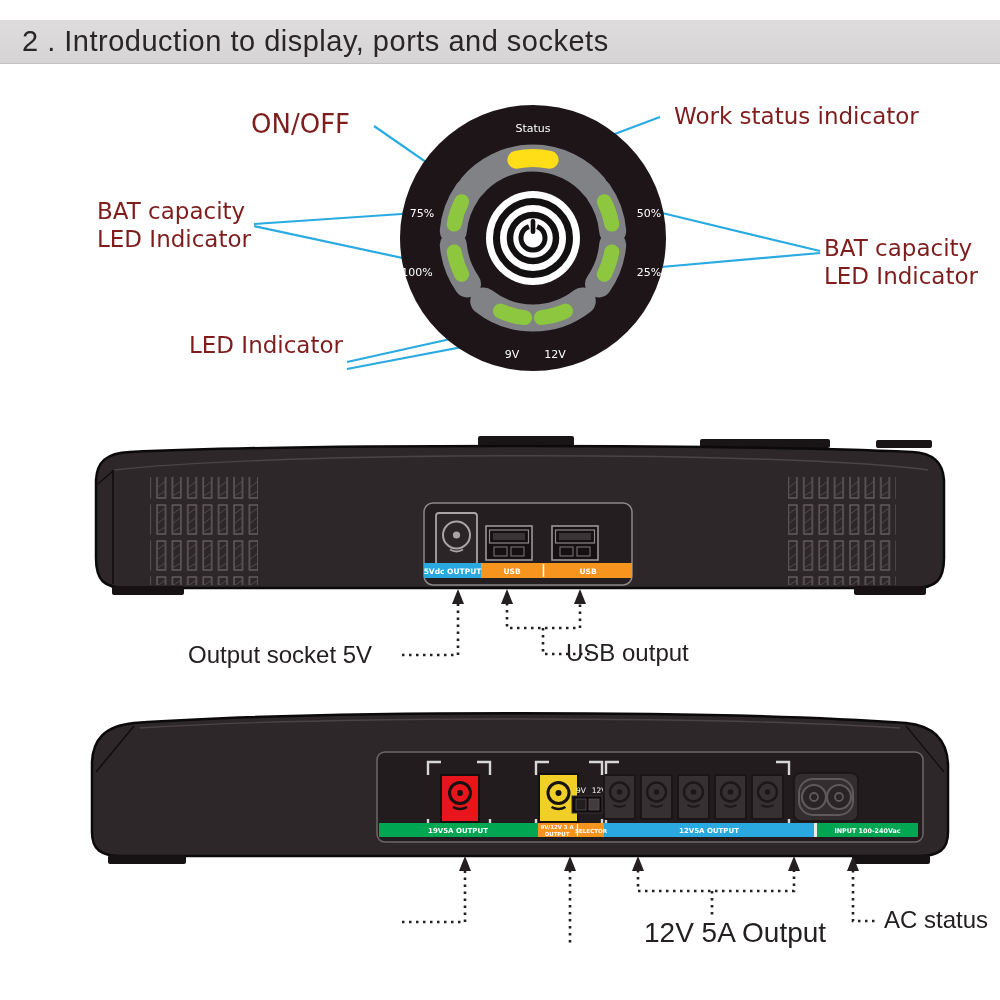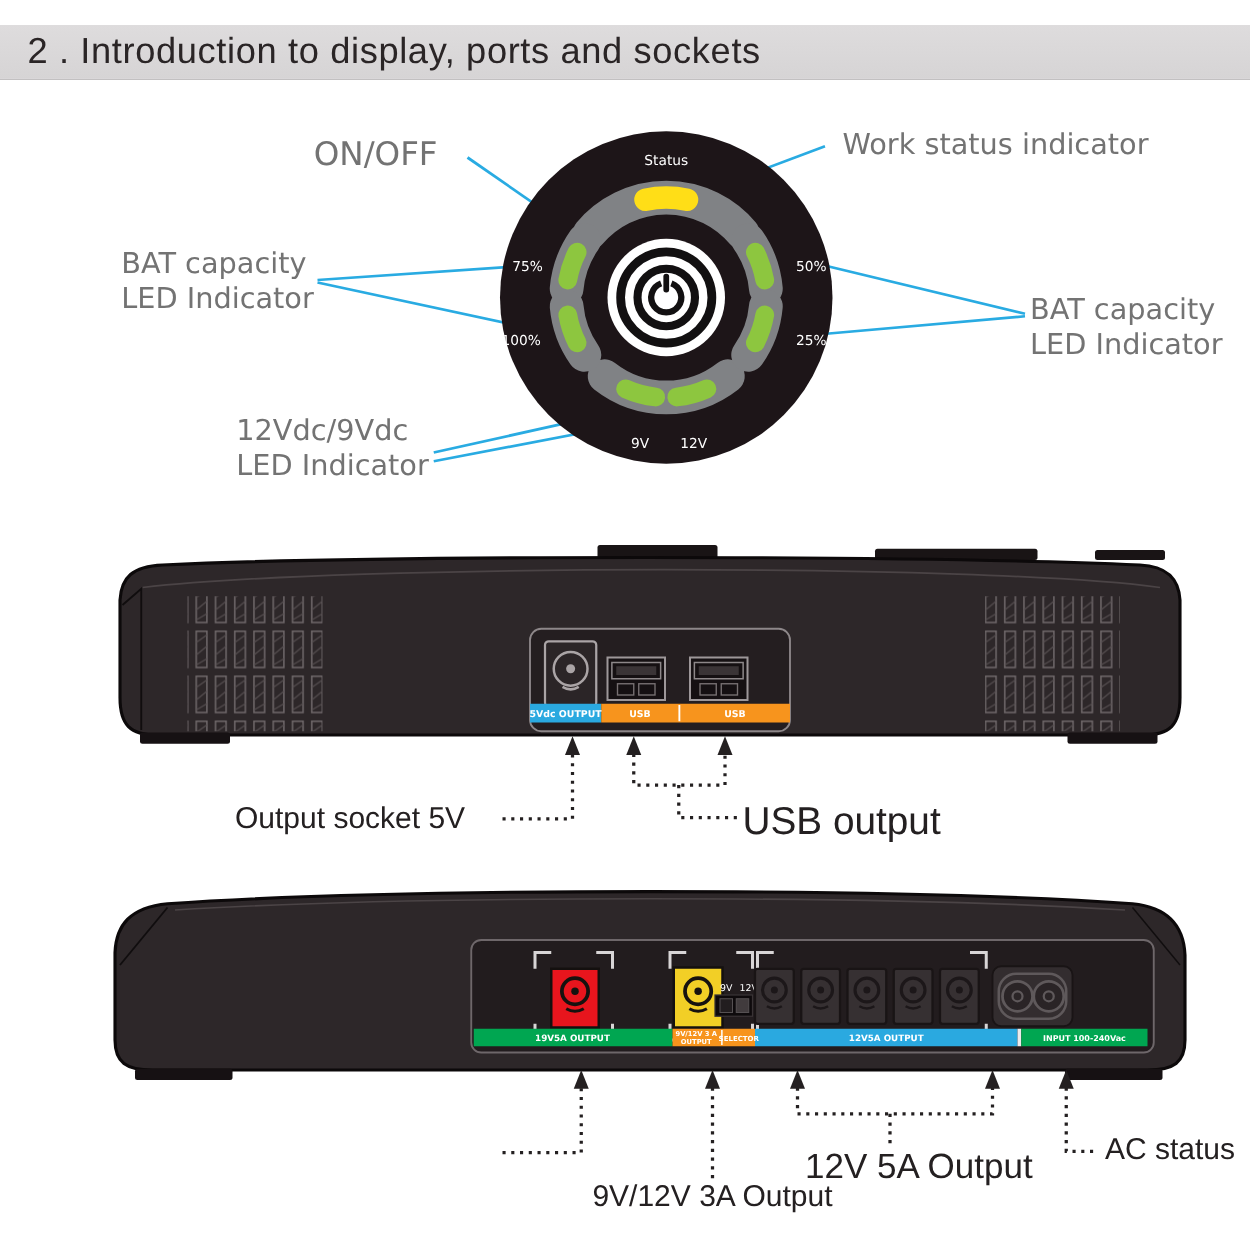--- a/index.html
+++ b/index.html
@@ -3,21 +3,21 @@
 <meta charset="utf-8">
 <style>
   html,body{margin:0;padding:0;background:#fff;}
   .page{position:relative;width:1000px;height:1000px;background:#fff;overflow:hidden;
         font-family:"DejaVu Sans",sans-serif;color:#241f21;}
   .title-bar{position:absolute;left:0;top:20px;width:1000px;height:43px;
         background:linear-gradient(#dedcdd,#d6d4d5);border-bottom:1px solid #c2c0c1;
         display:flex;align-items:center;}
   .title-bar span{font-family:"Liberation Sans",sans-serif;font-size:29px;color:#2a2526;
         padding-left:22px;letter-spacing:.5px;}
-  .co{position:absolute;font-size:23px;line-height:28px;color:#737373;white-space:nowrap;}
+  .co{position:absolute;font-size:23px;line-height:28px;color:#7f1d1d;white-space:nowrap;}
   .cond{position:absolute;font-family:"Liberation Sans",sans-serif;font-size:23px;
         color:#242021;white-space:nowrap;}
   svg{position:absolute;left:0;}
   svg text{font-family:"DejaVu Sans",sans-serif;fill:#fff;}
   .strip-t{font-weight:bold;}
 </style>
 </head>
 <body>
 
 <div class="page">
@@ -86,21 +86,20 @@
   <div class="co" style="left:662px;top:102px;margin-left:12px;">Work status indicator</div>
   <div class="co" style="left:97px;top:197px;">
     <div>BAT capacity</div>
     <div>LED Indicator</div>
   </div>
   <div class="co" style="left:824px;top:234px;">
     <div>BAT capacity</div>
     <div>LED Indicator</div>
   </div>
   <div class="co" style="left:189px;top:331px;">
-    <div>12Vdc/9Vdc</div>
     <div>LED Indicator</div>
   </div>
 
   <svg style="top:430px" width="1000" height="250" viewBox="0 0 1000 250">
     <defs>
       <pattern id="vent" width="15.4" height="36" patternUnits="userSpaceOnUse">
         <rect x="3" y="3" width="8.5" height="29" fill="none" stroke="#6f686a" stroke-width="1.2"></rect>
         <path d="M3 12 L11.5 6 M3 22 L11.5 15 M3 30 L11.5 25" stroke="#554e50" stroke-width="0.9" fill="none"></path>
       </pattern>
     </defs>
@@ -155,21 +154,21 @@
       <polyline points="543,198 543,224 594,224"></polyline>
     </g>
     <g fill="#242021">
       <polygon points="452,174 464,174 458,159"></polygon>
       <polygon points="501,174 513,174 507,159"></polygon>
       <polygon points="574,174 586,174 580,159"></polygon>
     </g>
   </svg>
 
   <div class="cond" style="left:188px;top:641px;font-size:24px;">Output socket 5V</div>
-  <div class="cond" style="left:594px;top:639px;font-size:31px;">USB output</div>
+  <div class="cond" style="left:566px;top:639px;font-size:24px;">USB output</div>
 
   <svg style="top:700px" width="1000" height="300" viewBox="0 0 1000 300">
     <g>
       <path d="M 92 62 C 93 40 104 26 134 23 C 320 10 720 10 906 23 C 936 26 947 42 948 64 L 948 132 C 948 150 939 156 918 156 L 122 156 C 101 156 92 150 92 132 Z" fill="#2d2729" stroke="#0c090a" stroke-width="2.5"></path>
       <path d="M 96 72 L 134 26" stroke="#100d0e" stroke-width="1.5" fill="none"></path>
       <path d="M 944 72 L 906 26" stroke="#100d0e" stroke-width="1.2" fill="none"></path>
       <path d="M 140 28 C 330 16 710 16 900 28" fill="none" stroke="#4b4446" stroke-width="1.3"></path>
       <rect x="108" y="155" width="78" height="9" rx="2" fill="#161113"></rect>
       <rect x="852" y="155" width="78" height="9" rx="2" fill="#161113"></rect>
       <rect x="377" y="52" width="546" height="90" rx="8" fill="#221c1e" stroke="#6e676a" stroke-width="1.5"></rect>
@@ -269,17 +268,16 @@
     </g>
     <g fill="#242021">
       <polygon points="459,171 471,171 465,156"></polygon>
       <polygon points="564,171 576,171 570,156"></polygon>
       <polygon points="632,171 644,171 638,156"></polygon>
       <polygon points="788,171 800,171 794,156"></polygon>
       <polygon points="847,171 859,171 853,156"></polygon>
     </g>
   </svg>
 
-  <div class="cond" style="left:462px;top:944px;width:216px;text-align:center;font-size:24px;">9V/12V 3A Output</div>
   <div class="cond" style="left:644px;top:917px;width:150px;text-align:center;font-size:28px;">12V 5A Output</div>
   <div class="cond" style="left:884px;top:906px;font-size:24px;">AC status</div>
 
 </div>
 
 </body></html>

